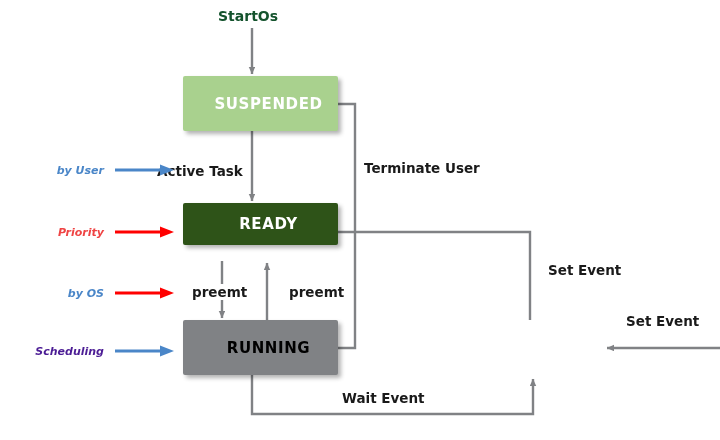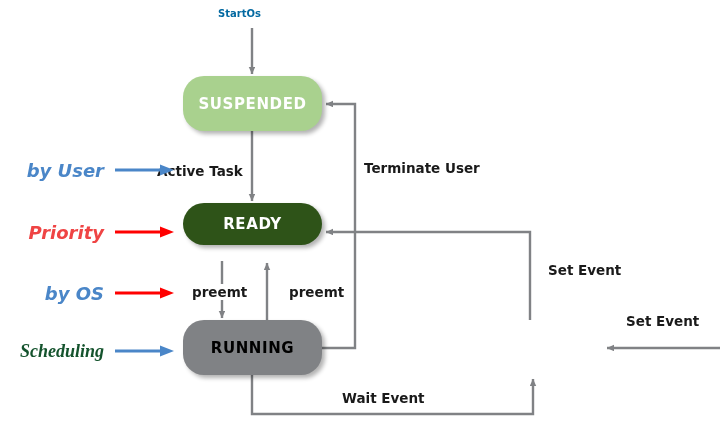--- a/index.html
+++ b/index.html
@@ -23,60 +23,61 @@
     left: 0;
     top: 0;
     width: 720px;
     height: 440px;
   }
   .state-box {
     position: absolute;
     display: flex;
     align-items: center;
     justify-content: center;
-    border-radius: 21px;
+    border-radius: 2px;
     box-shadow: 3px 3px 4px rgba(0,0,0,0.30);
     color: #ffffff;
     font-family: "DejaVu Sans", sans-serif;
     font-weight: bold;
     font-size: 15px;
     letter-spacing: 0.6px;
     z-index: 3;
+    padding-left: 16px;
   }
   .edge-label {
     position: absolute;
     color: #1a1a1a;
     font-family: "DejaVu Sans", sans-serif;
     font-weight: bold;
     font-size: 13.5px;
     white-space: nowrap;
     z-index: 4;
     background: #ffffff;
     padding: 0 2px;
   }
   .entry-label {
     position: absolute;
-    color: #0369a1;
+    color: #14532d;
     font-family: "DejaVu Sans", sans-serif;
     font-weight: bold;
-    font-size: 10px;
+    font-size: 14px;
     white-space: nowrap;
     z-index: 4;
   }
   .legend-row {
     position: absolute;
     display: flex;
     align-items: center;
     height: 20px;
     z-index: 4;
   }
   .legend-text {
     font-family: "DejaVu Sans", sans-serif;
     font-weight: bold;
-    font-size: 18px;
+    font-size: 11px;
     white-space: nowrap;
     text-align: right;
     width: 92px;
     font-style: italic;
   }
   .legend-arrow {
     margin-left: 10px;
     display: block;
   }
 </style>
@@ -166,20 +167,20 @@
 
   <div class="legend-row" id="legend-2" style="left: 12px; top: 283px;">
     <span class="legend-text" style="color: rgb(74, 134, 200);">by OS</span>
     <svg class="legend-arrow" width="62" height="16" viewBox="0 0 62 16" xmlns="http://www.w3.org/2000/svg">
       <path d="M1,8 L48,8" stroke="#FF0000" stroke-width="3" fill="none"></path>
       <path d="M46,2.5 L60,8 L46,13.5 z" fill="#FF0000"></path>
     </svg>
   </div>
 
   <div class="legend-row" id="legend-3" style="left: 12px; top: 341px;">
-    <span class="legend-text" style="color: #14532d; font-family: Liberation Serif, serif;">Scheduling</span>
+    <span class="legend-text" style="color: #4c1d95;">Scheduling</span>
     <svg class="legend-arrow" width="62" height="16" viewBox="0 0 62 16" xmlns="http://www.w3.org/2000/svg">
       <path d="M1,8 L48,8" stroke="#4A86C8" stroke-width="3" fill="none"></path>
       <path d="M46,2.5 L60,8 L46,13.5 z" fill="#4A86C8"></path>
     </svg>
   </div>
 
 </div>
 
 </body></html>

